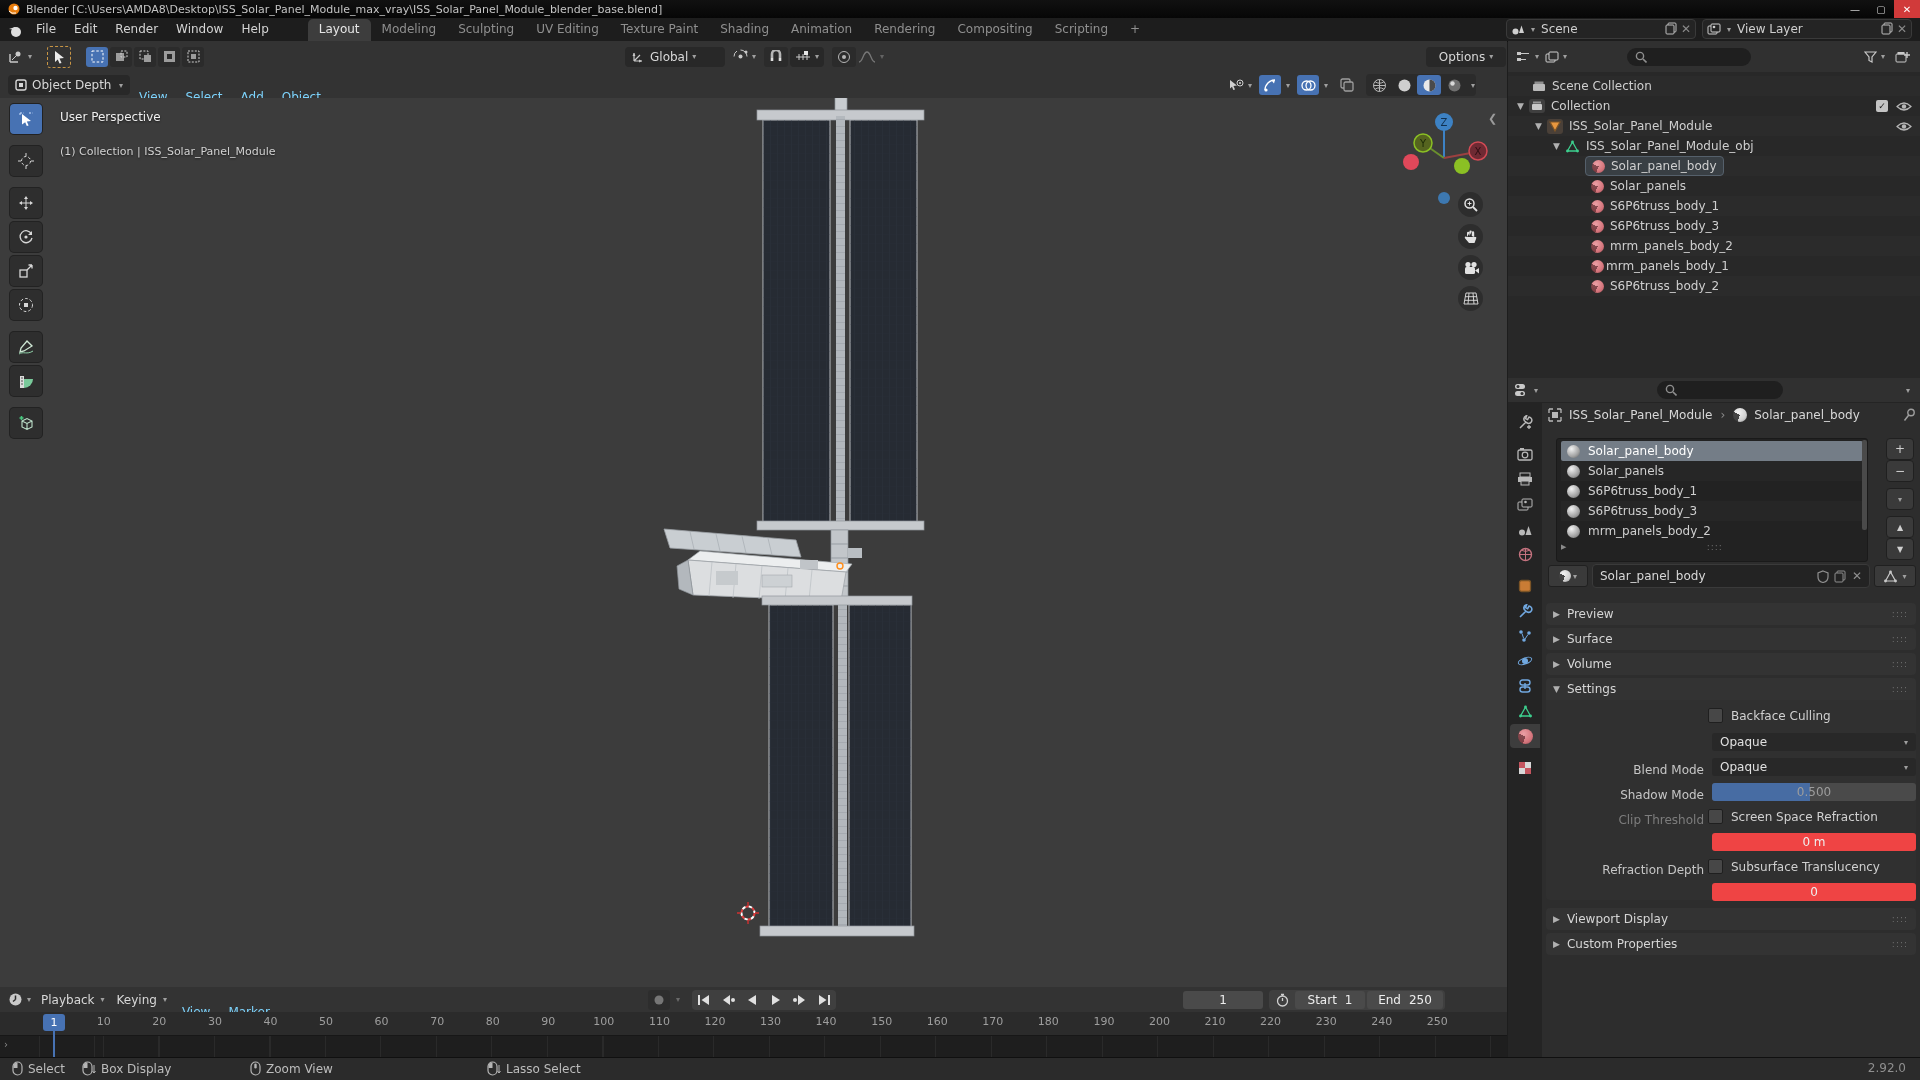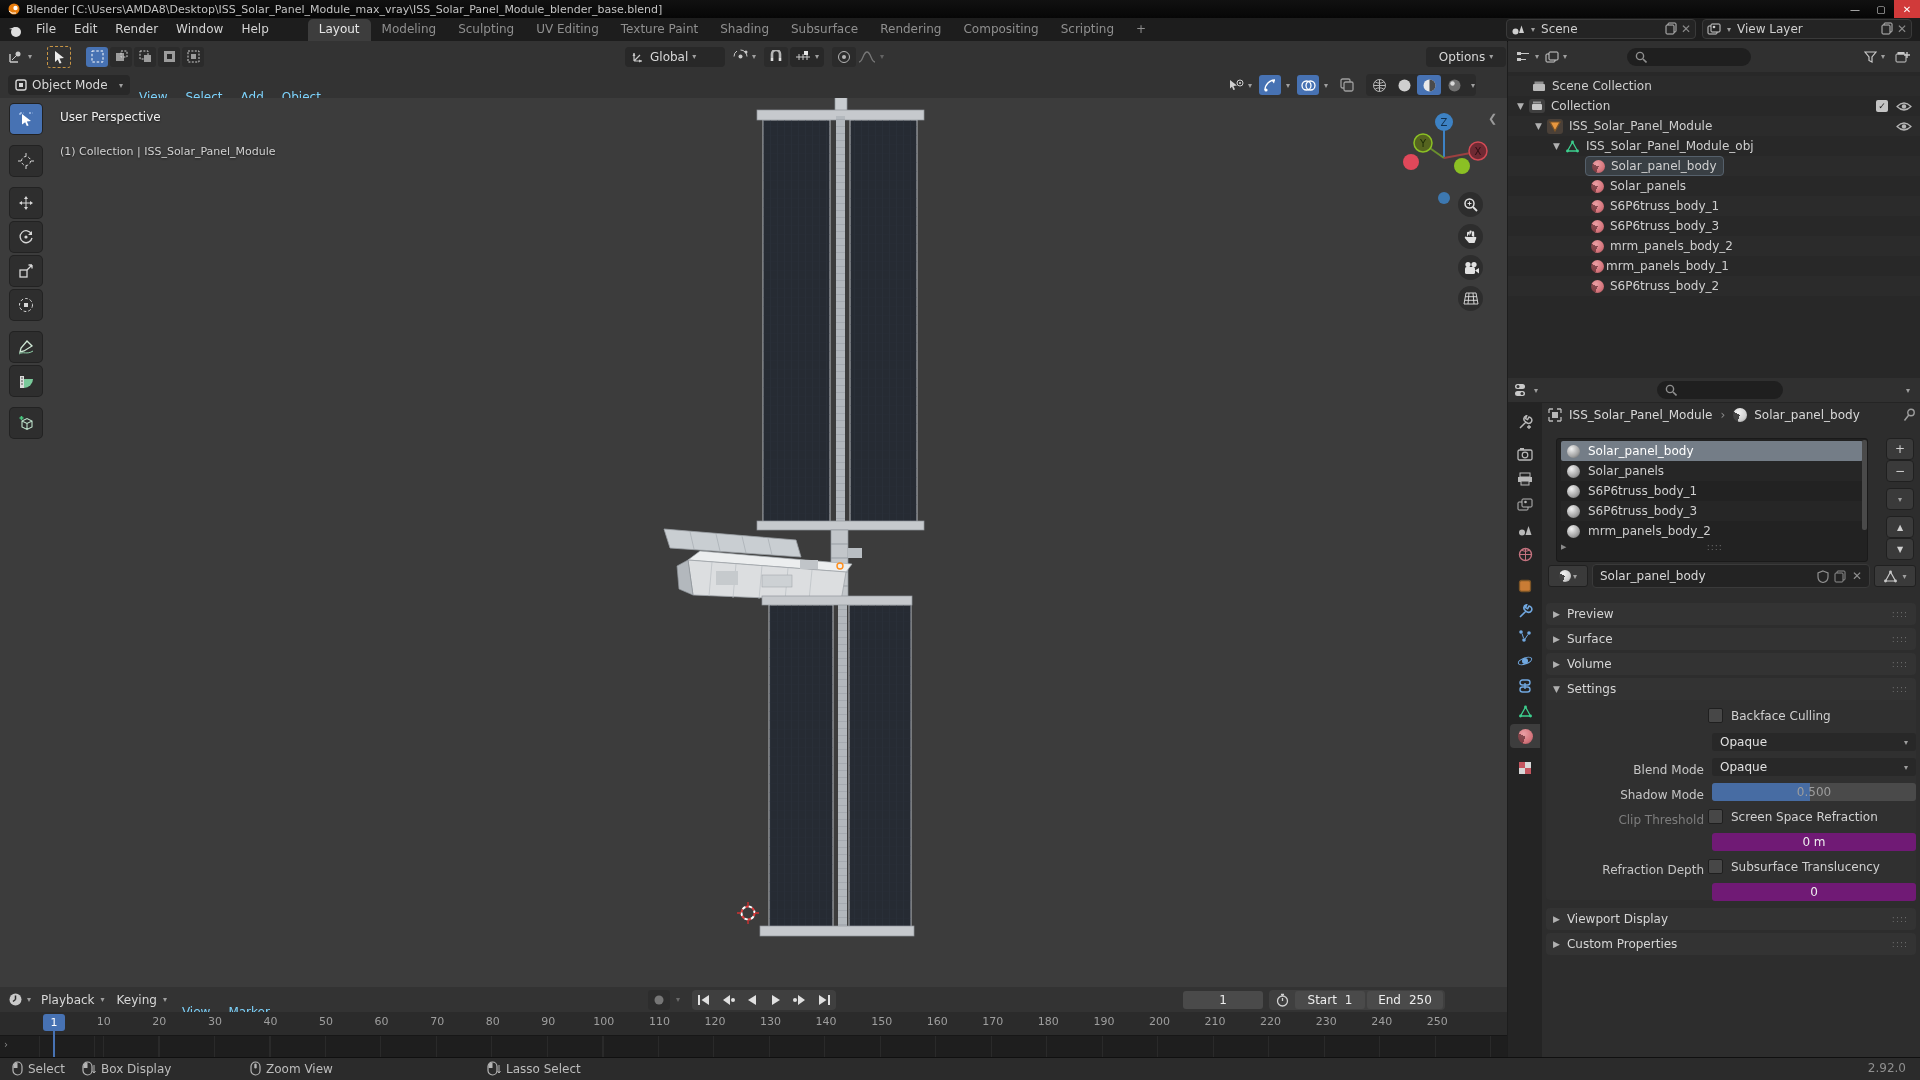--- a/index.html
+++ b/index.html
@@ -51,21 +51,21 @@
   
   #props{left:1508px;top:378px;width:412px;height:679px;background:#2d2d2d;}
   #ptabs{position:absolute;left:0;top:24px;width:34px;height:655px;background:#242424;}
   .ptab{position:absolute;left:2px;width:30px;height:24px;display:flex;align-items:center;justify-content:center;border-radius:4px 0 0 4px;}
   .ptab.active{background:#3d3d3d;}
   .phead{position:absolute;left:38px;width:370px;height:22px;background:#333333;border-radius:4px;
          display:flex;align-items:center;color:#d6d6d6;}
   .grip{margin-left:auto;margin-right:8px;color:#6d6d6d;font-size:9px;letter-spacing:1px;}
   .plabel{position:absolute;width:160px;text-align:right;color:#c6c6c6;margin-top:28px;}
   .plabel.dim{color:#7d7d7d;}
-  .lfield{position:absolute;background:#701a75;border-radius:3px;height:18px;display:flex;align-items:center;justify-content:center;color:#eee;}
+  .lfield{position:absolute;background:#ef4444;border-radius:3px;height:18px;display:flex;align-items:center;justify-content:center;color:#eee;}
   .ddark{position:absolute;background:#282828;border-radius:3px;height:18px;display:flex;align-items:center;padding:0 8px;color:#e0e0e0;}
   .cbx{width:13px;height:13px;background:#474747;border:1px solid #1f1f1f;border-radius:2px;}
   .slot-row{height:20px;display:flex;align-items:center;padding-left:6px;color:#cfcfcf;}
   .slot-row:nth-child(even){background:#262626;}
   .slot-row.sel{background:#747d87;color:#fff;border-radius:2px;}
   .listbtn{position:absolute;left:378px;width:26px;height:20px;background:#3a3a3a;border:1px solid #202020;border-radius:4px;
            display:flex;align-items:center;justify-content:center;color:#d0d0d0;}
   .ball{width:13px;height:13px;border-radius:50%;background:radial-gradient(circle at 35% 30%,#f2f2f2,#a3a3a3 60%,#5c5c5c);}
   .matball{width:13px;height:13px;border-radius:50%;
      background:conic-gradient(from 200deg,rgba(70,25,30,.6) 0 95deg,rgba(0,0,0,0) 95deg),
@@ -117,21 +117,21 @@
     <span class="menu-item">Render</span>
     <span class="menu-item">Window</span>
     <span class="menu-item">Help</span>
     <span style="width:30px"></span>
     <span class="ws-tab active">Layout</span>
     <span class="ws-tab">Modeling</span>
     <span class="ws-tab">Sculpting</span>
     <span class="ws-tab">UV Editing</span>
     <span class="ws-tab">Texture Paint</span>
     <span class="ws-tab">Shading</span>
-    <span class="ws-tab">Subsurface</span>
+    <span class="ws-tab">Animation</span>
     <span class="ws-tab">Rendering</span>
     <span class="ws-tab">Compositing</span>
     <span class="ws-tab">Scripting</span>
     <span class="ws-tab">+</span>
 
     <span style="margin-left:auto;display:flex;align-items:center;gap:6px;padding-bottom:2px;margin-right:8px">
       <span class="id-field" style="width:180px">
         <span style="margin-right:2px">
           <svg width="14" height="12">
               <circle cx="4.5" cy="8.5" r="3" fill="#cfcfcf"></circle>
@@ -274,21 +274,21 @@
         <span class="chev">▾</span>
     </span>
   </div>
 
   <div id="vpheader" class="abs row">
     <span class="dfield" style="margin-left:8px;width:108px">
       <svg width="12" height="12">
           <rect x="1" y="1" width="10" height="10" rx="2" fill="none" stroke="#d8d8d8" stroke-width="1.4"></rect>
           <rect x="4" y="4" width="4" height="4" fill="#d8d8d8"></rect>
         </svg>
-      <span style="margin-left:5px">Object Mode</span>
+      <span style="margin-left:5px">Object Depth</span>
       <span class="chev" style="margin-left:auto">▾</span>
     </span>
     <span class="hdr-menu">View</span>
     <span class="hdr-menu">Select</span>
     <span class="hdr-menu">Add</span>
     <span class="hdr-menu">Object</span>
 
     <span class="row" style="position:absolute;left:1228px;gap:7px">
       <span class="row">
         <svg width="16" height="13">

